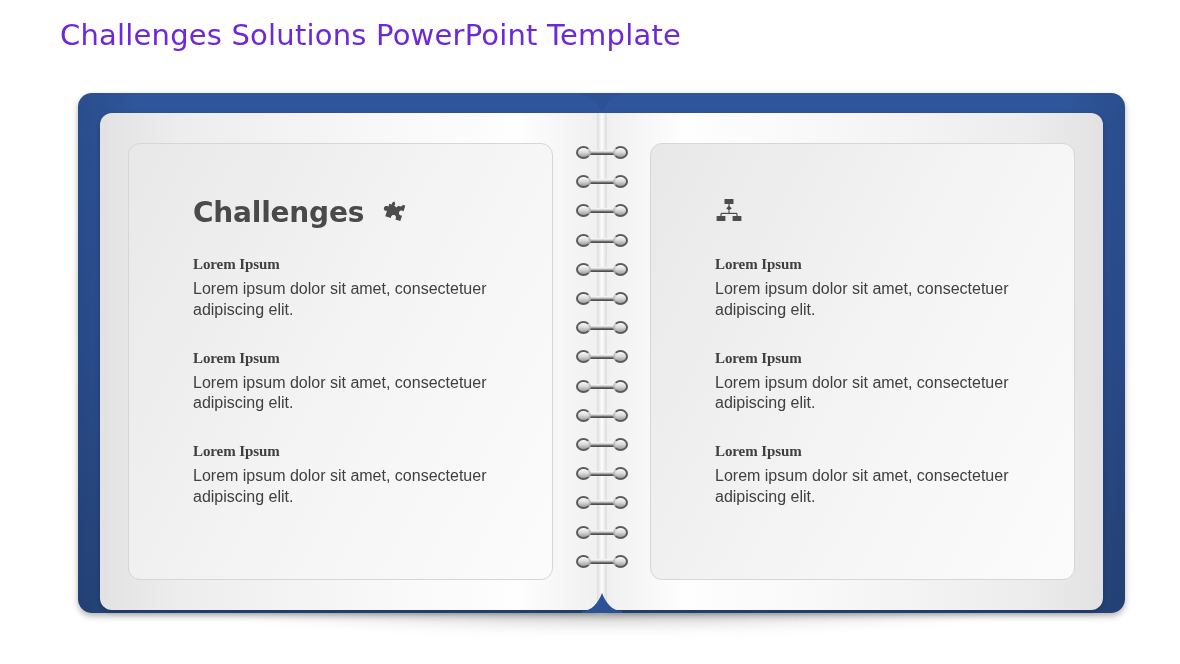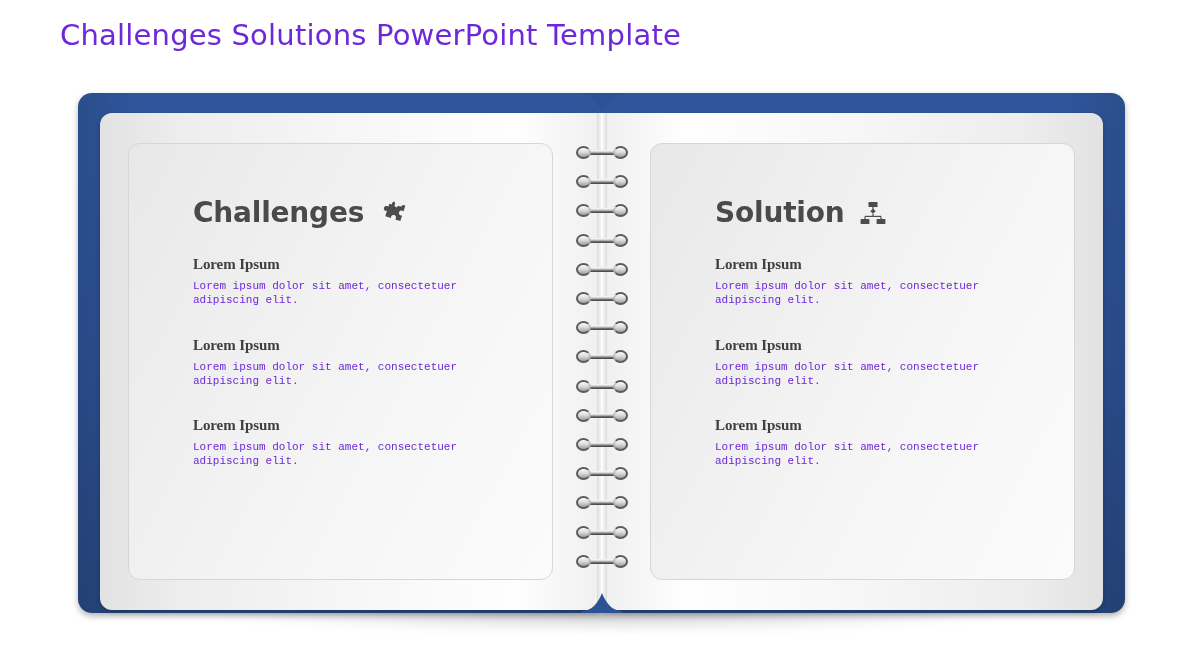--- a/index.html
+++ b/index.html
@@ -163,24 +163,24 @@
   .block:last-child { margin-bottom: 0; }
   .block-title {
     font-family: Liberation Serif, serif;
     font-size: 15px;
     font-weight: bold;
     color: #3f3f3f;
     margin: 0 0 6px 0;
     letter-spacing: -0.1px;
   }
   .block-body {
-    font-family: Liberation Mono, monospace;
-    font-size: 11px;
+    font-family: Liberation Sans, sans-serif;
+    font-size: 16px;
     font-weight: 400;
-    color: #6d28d9;
+    color: #404040;
     line-height: 1.3;
     margin: 0;
     width: 318px;
   }
 
   
   .rings {
     position: absolute;
     left: 0;
     top: 0;
@@ -267,21 +267,20 @@
       </div>
       <div class="block">
         <p class="block-title">Lorem Ipsum</p>
         <p class="block-body">Lorem ipsum dolor sit amet, consectetuer adipiscing elit.</p>
       </div>
     </div>
   </div>
 
   <div class="col col-right">
     <div class="col-heading">
-      <span class="col-heading-text">Solution</span>
       <span class="heading-icon">
         <svg width="28" height="28" viewBox="0 0 28 28">
           <g fill="#4d4d4d" stroke="#4d4d4d">
             <rect x="9.5" y="3" width="9" height="5" rx="0.6" stroke-width="0"></rect>
             <line x1="14" y1="8" x2="14" y2="11.5" stroke-width="1.2"></line>
             <polygon points="14,14.6 11.2,12.2 14,9.8 16.8,12.2" stroke-width="0"></polygon>
             <line x1="6" y1="17.4" x2="22" y2="17.4" stroke-width="1.2"></line>
             <line x1="14" y1="14.6" x2="14" y2="17.4" stroke-width="1.2"></line>
             <line x1="6" y1="17.4" x2="6" y2="20" stroke-width="1.2"></line>
             <line x1="22" y1="17.4" x2="22" y2="20" stroke-width="1.2"></line>

